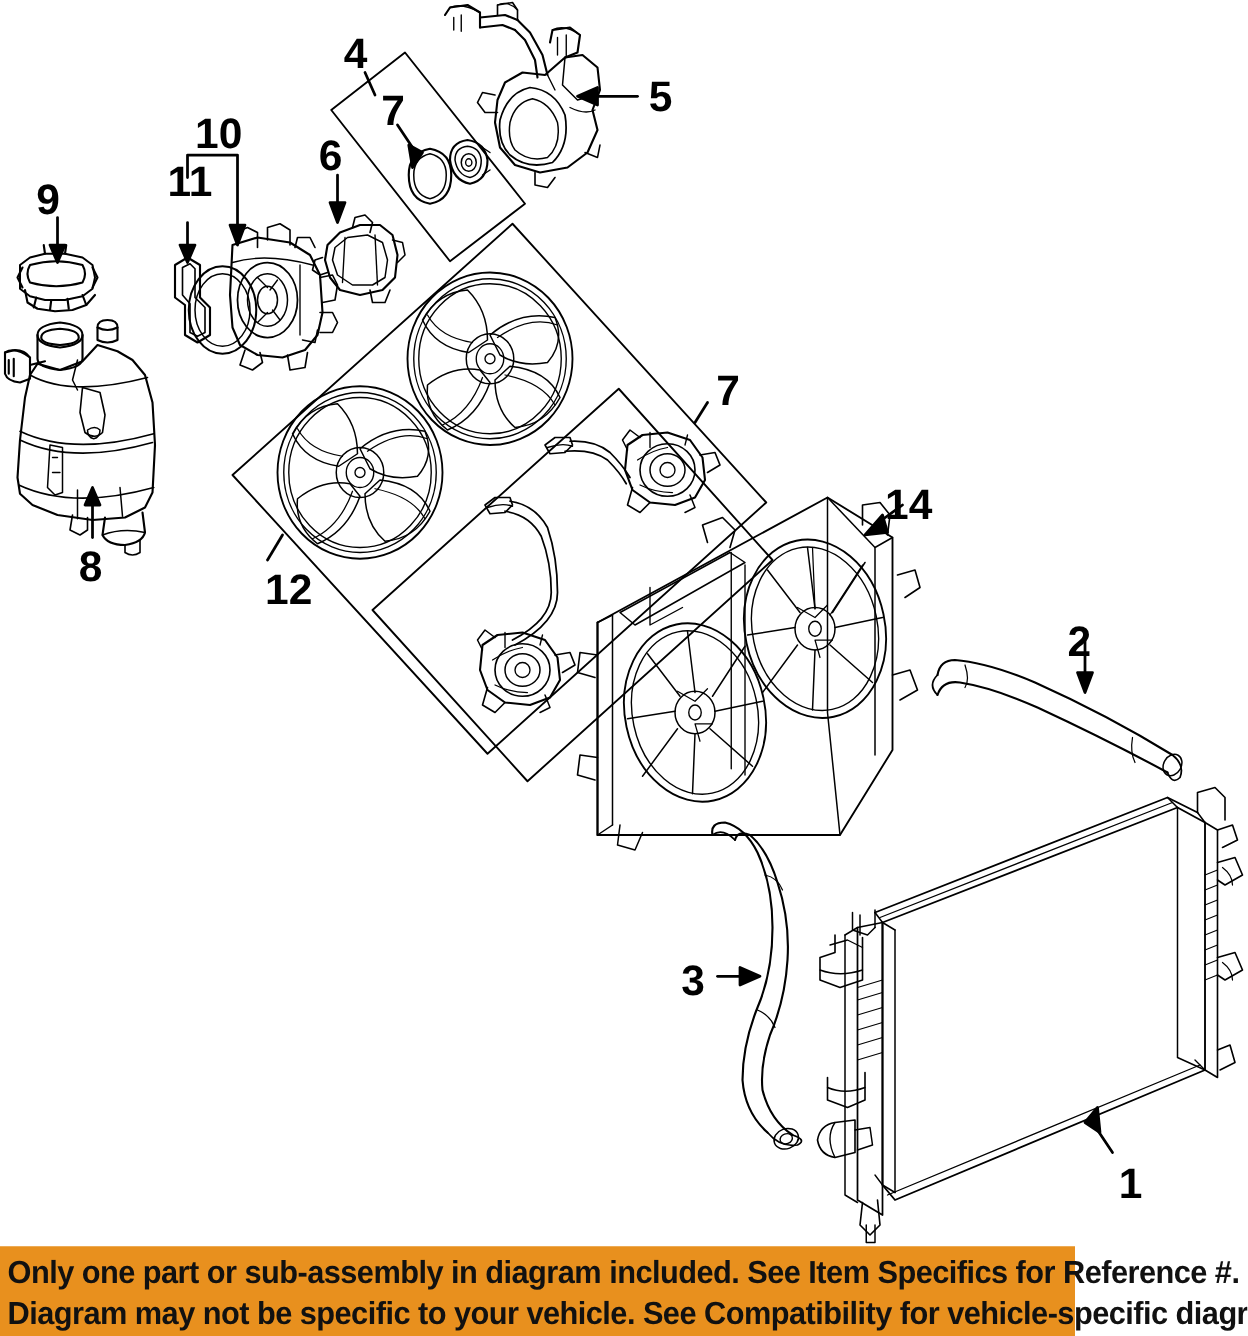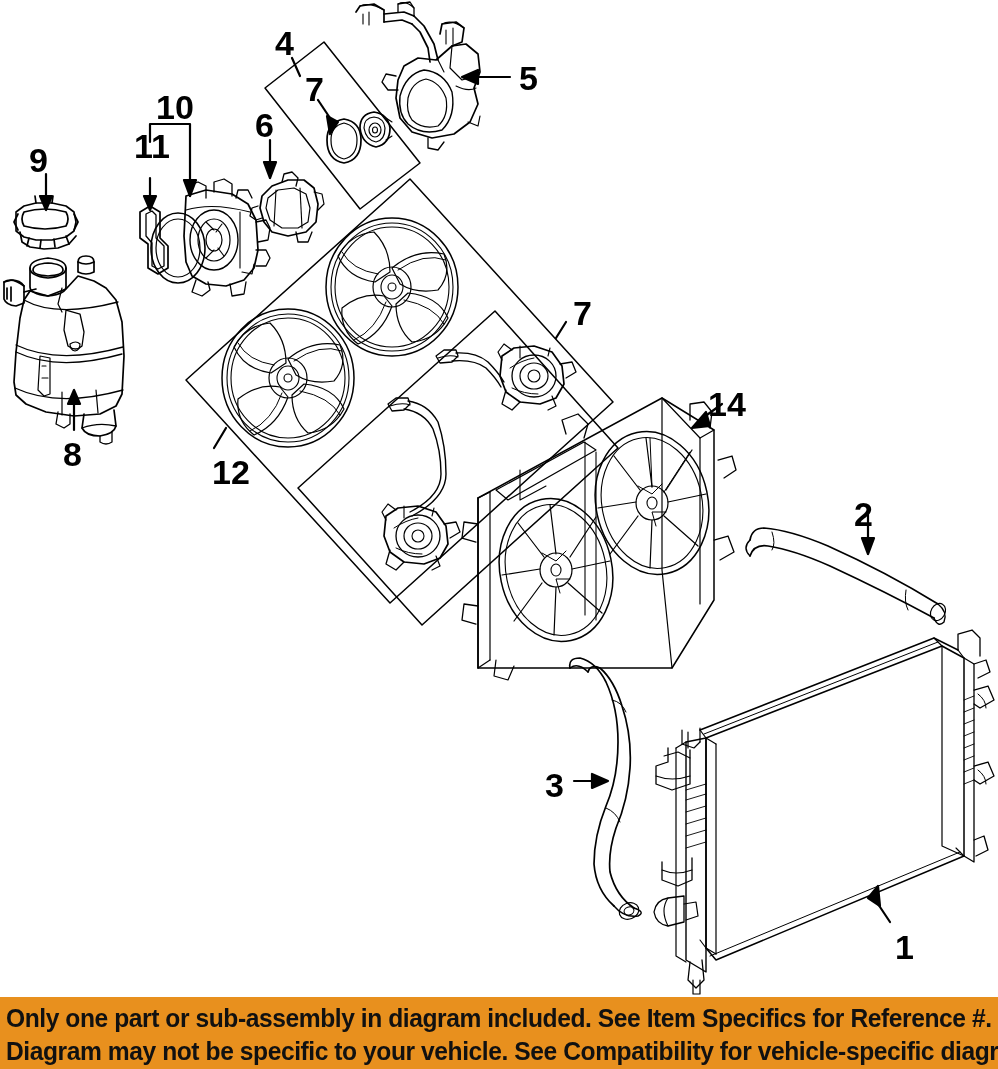--- a/index.html
+++ b/index.html
@@ -33,21 +33,21 @@
     line-height: 1;
     color: #000000;
     white-space: nowrap;
     user-select: none;
   }
 
   #disclaimer-banner {
     position: absolute;
     left: 0;
     top: 997px;
-    width: 998px;
+    width: 860px;
     height: 72px;
     background: #e8901e;
     box-sizing: border-box;
     padding: 4px 6px 0 6px;
     display: flex;
     flex-direction: column;
     justify-content: center;
   }
   .banner-line {
     font-family: "Liberation Sans", sans-serif;

